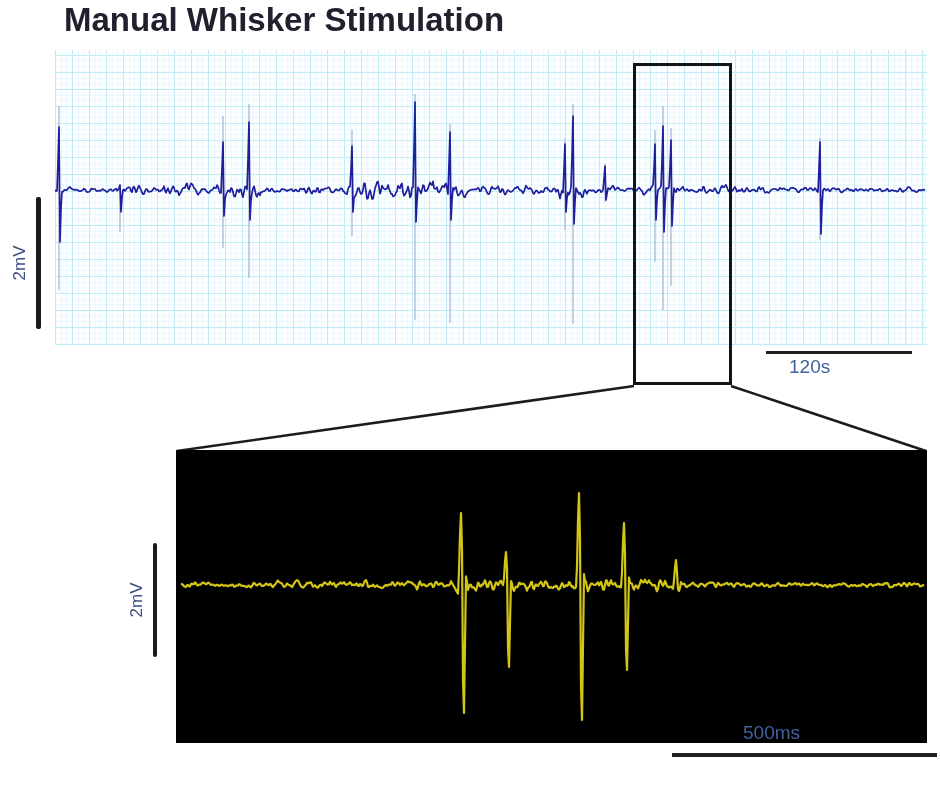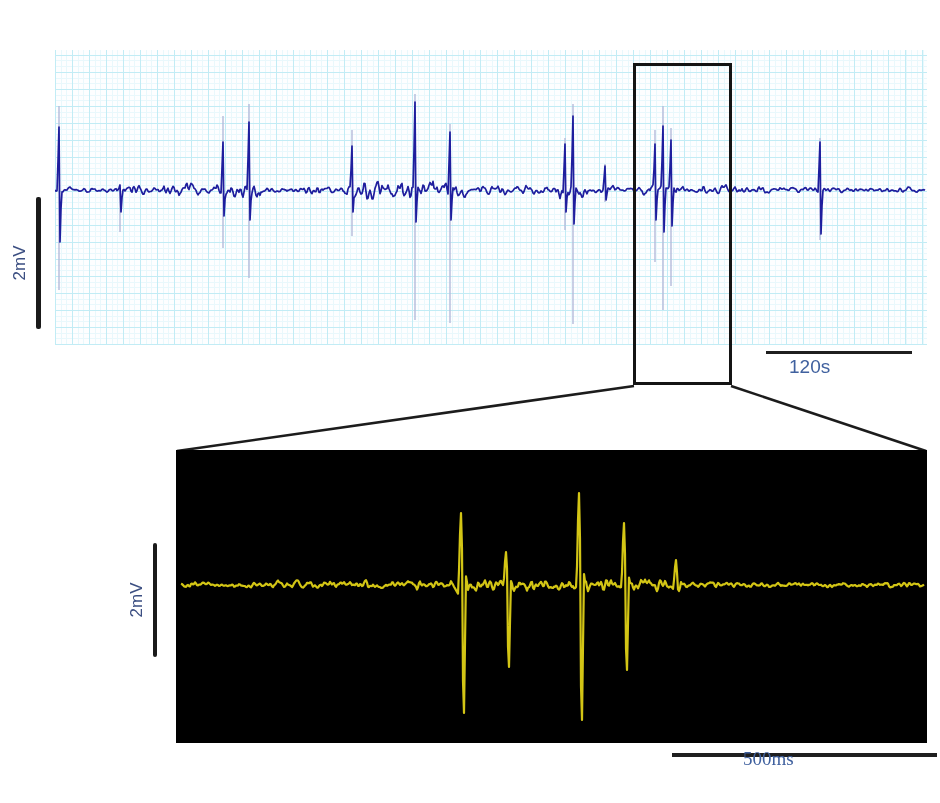--- a/index.html
+++ b/index.html
@@ -18,31 +18,32 @@
   #vbar-inset{left:153px;top:543px;width:4px;height:114px;}
   .hbar{position:absolute;background:#1f1f1f;}
   #hbar-top{left:766px;top:351px;width:146px;height:3px;}
   #hbar-inset{left:672px;top:753px;width:265px;height:4px;}
   .vlabel{position:absolute;transform:rotate(-90deg);font-size:17px;color:#3c4f82;
           text-align:center;width:62px;height:20px;line-height:20px;}
   #vlabel-top{left:-11px;top:253px;}
   #vlabel-inset{left:106px;top:590px;}
   .hlabel{position:absolute;font-size:19px;color:#40619f;text-align:left;height:22px;line-height:22px;}
   #hlabel-top{left:789px;top:356px;width:100px;}
-  #hlabel-inset{left:743px;top:748px;width:124px;font-family:Liberation Serif, serif;}
+  #hlabel-inset{left:743px;top:722px;width:124px;}
   .sel-rect{position:absolute;left:633px;top:63px;width:99px;height:322px;
             border:3px solid #141414;box-sizing:border-box;background:transparent;}
   .connector{position:absolute;left:0;top:0;pointer-events:none;}
   .inset{position:absolute;left:176px;top:450px;width:751px;height:293px;background:#000000;overflow:hidden;}
 </style>
 </head>
 <body>
 
 <div class="stage">
 
+  <div class="title">Manual Whisker Stimulation</div>
 
   <div class="top-panel">
     <svg id="trace-top" class="trace" width="872" height="295" viewBox="0 0 872 295">
         <path d="M4 56L4 240M65 140L65 182M168 66L168 198M194 54L194 228M297 80L297 186M360 44L360 270M395 74L395 273M510 88L510 180M518 54L518 274M550 114L550 152M600 80L600 212M608 56L608 260M616 78L616 236M765 88L765 190" fill="none" stroke="#b6bcda" stroke-width="1.7" opacity="0.85" stroke-linejoin="round"></path>
         <path d="M0 140.0L1 141.1L2 140.8L3 111.7L4 77.0L5 192.0L6 158.2L7 141.8L8 141.8L9 140.2L10 139.7L11 140.1L12 140.0L13 138.4L14 137.4L15 136.9L16 138.2L17 139.0L18 139.6L19 139.6L20 140.1L21 139.5L22 139.9L23 140.2L24 141.2L25 141.2L26 140.9L27 140.4L28 139.7L29 138.7L30 139.2L31 141.2L32 142.1L33 142.0L34 142.0L35 141.0L36 139.0L37 138.6L38 139.2L39 139.0L40 139.0L41 140.6L42 141.1L43 141.0L44 140.5L45 140.9L46 140.4L47 139.3L48 139.2L49 140.0L50 140.4L51 141.3L52 142.2L53 141.4L54 140.0L55 139.4L56 139.4L57 140.4L58 140.9L59 140.1L60 139.0L61 138.7L62 140.6L63 139.9L64 137.8L65 135.0L66 162.0L67 147.7L68 140.1L69 139.5L70 140.9L71 139.6L72 138.3L73 137.8L74 137.3L75 137.7L76 141.1L77 142.1L78 137.6L79 136.7L80 138.8L81 142.2L82 140.6L83 137.2L84 135.7L85 137.9L86 139.8L87 142.5L88 144.2L89 144.1L90 141.1L91 139.1L92 139.2L93 141.1L94 142.0L95 141.5L96 141.4L97 140.8L98 139.5L99 137.9L100 138.5L101 139.8L102 139.7L103 139.5L104 141.3L105 141.5L106 140.4L107 140.0L108 138.6L109 136.2L110 140.7L111 142.7L112 139.9L113 138.2L114 141.4L115 143.4L116 141.1L117 138.4L118 136.3L119 137.4L120 141.1L121 141.8L122 140.5L123 141.7L124 145.3L125 143.5L126 142.2L127 139.6L128 138.0L129 137.9L130 137.9L131 134.6L132 133.3L133 138.1L134 139.5L135 136.1L136 133.4L137 134.1L138 135.5L139 138.2L140 138.9L141 140.4L142 143.1L143 144.9L144 143.3L145 142.6L146 140.3L147 139.0L148 139.6L149 139.1L150 139.0L151 140.5L152 141.9L153 142.6L154 143.0L155 141.3L156 140.1L157 140.0L158 139.0L159 137.3L160 138.1L161 138.2L162 135.0L163 136.7L164 140.3L165 143.0L166 142.9L167 118.4L168 92.0L169 166.0L170 149.1L171 144.4L172 142.6L173 140.4L174 140.5L175 142.0L176 138.0L177 138.7L178 142.0L179 146.3L180 146.7L181 143.4L182 139.6L183 140.4L184 142.3L185 139.3L186 139.5L187 144.5L188 147.1L189 142.1L190 136.9L191 136.5L192 139.4L193 109.4L194 72.0L195 170.0L196 150.5L197 143.0L198 138.4L199 136.3L200 140.3L201 145.3L202 146.8L203 143.6L204 143.0L205 145.3L206 142.2L207 142.1L208 141.4L209 141.2L210 140.7L211 139.7L212 138.3L213 139.2L214 141.1L215 141.0L216 139.3L217 138.7L218 140.1L219 141.3L220 141.9L221 141.6L222 141.0L223 141.2L224 141.8L225 141.5L226 140.0L227 138.9L228 139.3L229 139.3L230 139.9L231 140.1L232 141.0L233 140.3L234 140.1L235 139.6L236 139.2L237 139.4L238 141.1L239 141.2L240 139.9L241 139.6L242 140.8L243 141.5L244 141.0L245 139.1L246 138.6L247 139.3L248 139.3L249 138.5L250 140.4L251 142.9L252 141.9L253 138.6L254 137.6L255 140.2L256 142.6L257 143.6L258 141.0L259 140.6L260 141.7L261 141.6L262 138.0L263 138.4L264 142.3L265 142.5L266 139.8L267 139.1L268 140.0L269 139.2L270 138.6L271 138.5L272 138.3L273 137.5L274 137.4L275 139.2L276 141.6L277 142.5L278 142.3L279 141.7L280 140.3L281 139.1L282 139.8L283 140.5L284 140.5L285 139.4L286 138.2L287 138.7L288 140.9L289 141.5L290 143.2L291 143.5L292 144.2L293 139.0L294 136.8L295 136.6L296 120.2L297 96.0L298 162.0L299 147.7L300 146.4L301 144.5L302 141.5L303 138.0L304 138.1L305 142.2L306 144.0L307 143.4L308 139.8L309 133.4L310 133.6L311 141.6L312 148.9L313 148.2L314 143.3L315 140.2L316 143.9L317 148.9L318 148.8L319 143.9L320 138.4L321 135.5L322 132.3L323 131.6L324 137.0L325 143.7L326 140.9L327 135.5L328 137.6L329 138.6L330 139.4L331 138.9L332 138.6L333 135.1L334 138.7L335 141.2L336 143.8L337 143.8L338 146.4L339 146.0L340 145.3L341 142.8L342 141.0L343 135.8L344 137.5L345 138.2L346 134.7L347 133.5L348 142.6L349 145.7L350 144.5L351 142.5L352 140.2L353 136.5L354 140.6L355 147.3L356 145.7L357 137.5L358 137.3L359 100.4L360 52.0L361 172.0L362 151.2L363 137.4L364 139.4L365 141.0L366 143.4L367 139.8L368 135.1L369 135.9L370 141.0L371 141.1L372 140.2L373 138.5L374 135.2L375 132.5L376 134.4L377 135.0L378 131.4L379 138.0L380 139.0L381 138.9L382 137.2L383 141.5L384 142.4L385 141.0L386 139.2L387 136.5L388 135.9L389 137.4L390 134.5L391 133.4L392 138.8L393 144.0L394 113.9L395 82.0L396 170.0L397 150.5L398 137.9L399 139.8L400 138.2L401 137.2L402 142.4L403 145.6L404 145.1L405 143.3L406 141.3L407 140.4L408 143.9L409 146.9L410 147.1L411 144.5L412 143.3L413 141.5L414 140.7L415 140.2L416 139.7L417 139.5L418 139.7L419 139.3L420 139.4L421 139.7L422 138.7L423 137.8L424 138.9L425 141.3L426 141.0L427 137.6L428 136.6L429 137.8L430 138.1L431 139.9L432 142.6L433 143.9L434 144.2L435 142.2L436 138.5L437 136.7L438 138.4L439 138.5L440 138.9L441 138.6L442 137.9L443 136.2L444 138.8L445 142.1L446 141.7L447 139.0L448 139.5L449 142.5L450 144.6L451 143.4L452 141.3L453 140.1L454 140.8L455 141.4L456 141.9L457 141.4L458 140.6L459 139.1L460 138.2L461 138.2L462 136.8L463 137.1L464 139.0L465 140.1L466 140.3L467 141.6L468 143.2L469 141.5L470 138.5L471 135.6L472 137.1L473 138.6L474 139.0L475 137.9L476 139.0L477 140.2L478 143.0L479 144.0L480 142.1L481 140.5L482 140.6L483 142.3L484 142.9L485 142.5L486 140.9L487 141.9L488 142.2L489 140.8L490 138.1L491 138.1L492 137.4L493 139.6L494 140.0L495 141.2L496 141.7L497 141.1L498 139.0L499 138.4L500 139.0L501 141.8L502 140.1L503 139.9L504 144.1L505 148.5L506 143.9L507 140.7L508 142.6L509 119.3L510 94.0L511 162.0L512 147.7L513 142.5L514 144.6L515 142.1L516 136.6L517 106.7L518 66.0L519 174.0L520 151.9L521 138.1L522 140.2L523 142.4L524 144.0L525 142.7L526 144.6L527 147.2L528 146.7L529 141.5L530 139.8L531 141.8L532 143.8L533 141.1L534 140.6L535 140.0L536 140.4L537 140.9L538 140.2L539 140.5L540 142.1L541 142.5L542 141.4L543 140.5L544 139.8L545 140.0L546 142.1L547 141.7L548 139.9L549 129.2L550 116.0L551 150.0L552 143.5L553 138.1L554 138.6L555 139.5L556 138.1L557 136.7L558 135.6L559 137.7L560 139.8L561 139.3L562 137.9L563 137.7L564 138.5L565 139.8L566 140.0L567 140.2L568 140.1L569 140.9L570 140.9L571 140.1L572 138.8L573 138.5L574 138.9L575 138.4L576 138.6L577 138.5L578 139.7L579 140.9L580 141.2L581 140.7L582 140.1L583 138.8L584 137.6L585 138.6L586 140.1L587 141.0L588 143.8L589 144.8L590 143.4L591 142.8L592 140.8L593 139.9L594 139.1L595 140.4L596 137.9L597 136.5L598 134.7L599 119.3L600 94.0L601 170.0L602 150.5L603 139.8L604 138.9L605 138.1L606 135.9L607 111.2L608 76.0L609 182.0L610 154.7L611 138.0L612 138.2L613 138.6L614 136.8L615 117.5L616 90.0L617 176.0L618 152.6L619 138.1L620 141.5L621 142.0L622 138.7L623 138.7L624 140.4L625 139.8L626 139.0L627 137.6L628 136.7L629 139.4L630 140.7L631 139.9L632 139.1L633 140.0L634 141.2L635 140.5L636 139.8L637 139.9L638 140.5L639 140.9L640 141.7L641 141.9L642 142.1L643 141.3L644 139.7L645 139.5L646 140.8L647 140.5L648 136.9L649 136.9L650 140.7L651 142.7L652 142.9L653 141.4L654 140.6L655 139.7L656 140.1L657 141.2L658 141.1L659 139.3L660 138.2L661 140.2L662 142.4L663 143.5L664 143.0L665 140.2L666 137.4L667 135.8L668 137.2L669 137.1L670 136.0L671 134.9L672 137.5L673 140.0L674 141.6L675 140.5L676 140.4L677 140.8L678 140.0L679 138.2L680 137.0L681 139.2L682 141.6L683 141.2L684 140.0L685 140.9L686 140.4L687 138.8L688 141.0L689 141.9L690 141.0L691 139.0L692 137.9L693 139.4L694 141.1L695 141.5L696 140.8L697 139.8L698 139.8L699 139.6L700 140.4L701 141.5L702 141.5L703 138.4L704 137.0L705 138.8L706 139.5L707 138.3L708 137.9L709 140.5L710 142.7L711 142.4L712 141.9L713 142.5L714 142.9L715 141.4L716 140.1L717 139.3L718 139.1L719 138.8L720 139.0L721 139.2L722 140.0L723 140.2L724 139.5L725 137.8L726 138.6L727 139.2L728 138.8L729 138.2L730 139.3L731 139.6L732 139.6L733 140.3L734 140.2L735 138.8L736 137.9L737 137.8L738 137.7L739 138.4L740 138.6L741 139.3L742 140.8L743 142.2L744 142.2L745 140.7L746 139.5L747 139.4L748 139.7L749 138.5L750 137.7L751 137.9L752 139.8L753 140.2L754 139.2L755 138.2L756 138.2L757 139.2L758 140.3L759 139.9L760 138.2L761 139.3L762 141.3L763 142.0L764 118.4L765 92.0L766 184.0L767 155.4L768 140.5L769 138.6L770 139.0L771 140.4L772 139.7L773 138.9L774 140.3L775 141.3L776 140.1L777 138.8L778 138.2L779 138.3L780 138.8L781 139.6L782 139.4L783 138.7L784 139.0L785 140.8L786 142.3L787 142.3L788 141.3L789 140.3L790 140.1L791 139.8L792 138.4L793 138.6L794 139.6L795 140.4L796 139.7L797 140.1L798 141.1L799 141.2L800 139.4L801 138.9L802 140.2L803 140.6L804 139.8L805 139.1L806 139.4L807 139.3L808 140.1L809 140.6L810 140.2L811 139.3L812 140.2L813 140.9L814 140.0L815 138.9L816 138.7L817 139.0L818 139.5L819 140.6L820 140.5L821 140.1L822 140.0L823 140.1L824 139.2L825 138.9L826 140.0L827 141.4L828 141.1L829 140.6L830 140.7L831 139.9L832 138.7L833 139.5L834 141.3L835 141.2L836 140.4L837 140.0L838 140.3L839 140.9L840 140.8L841 140.8L842 141.6L843 141.4L844 139.6L845 138.3L846 139.4L847 141.3L848 141.9L849 140.7L850 140.6L851 140.1L852 138.4L853 137.1L854 137.2L855 137.6L856 139.2L857 140.6L858 140.6L859 140.5L860 141.3L861 142.0L862 142.1L863 141.0L864 140.1L865 139.9L866 140.4L867 140.1L868 139.8L869 139.7L870 140.3" fill="none" stroke="#1e1e9e" stroke-width="1.7" stroke-linejoin="round"></path>
       </svg>
   </div>
 
   <div class="vbar" id="vbar-top"></div>
   <div class="vlabel" id="vlabel-top">2mV</div>

